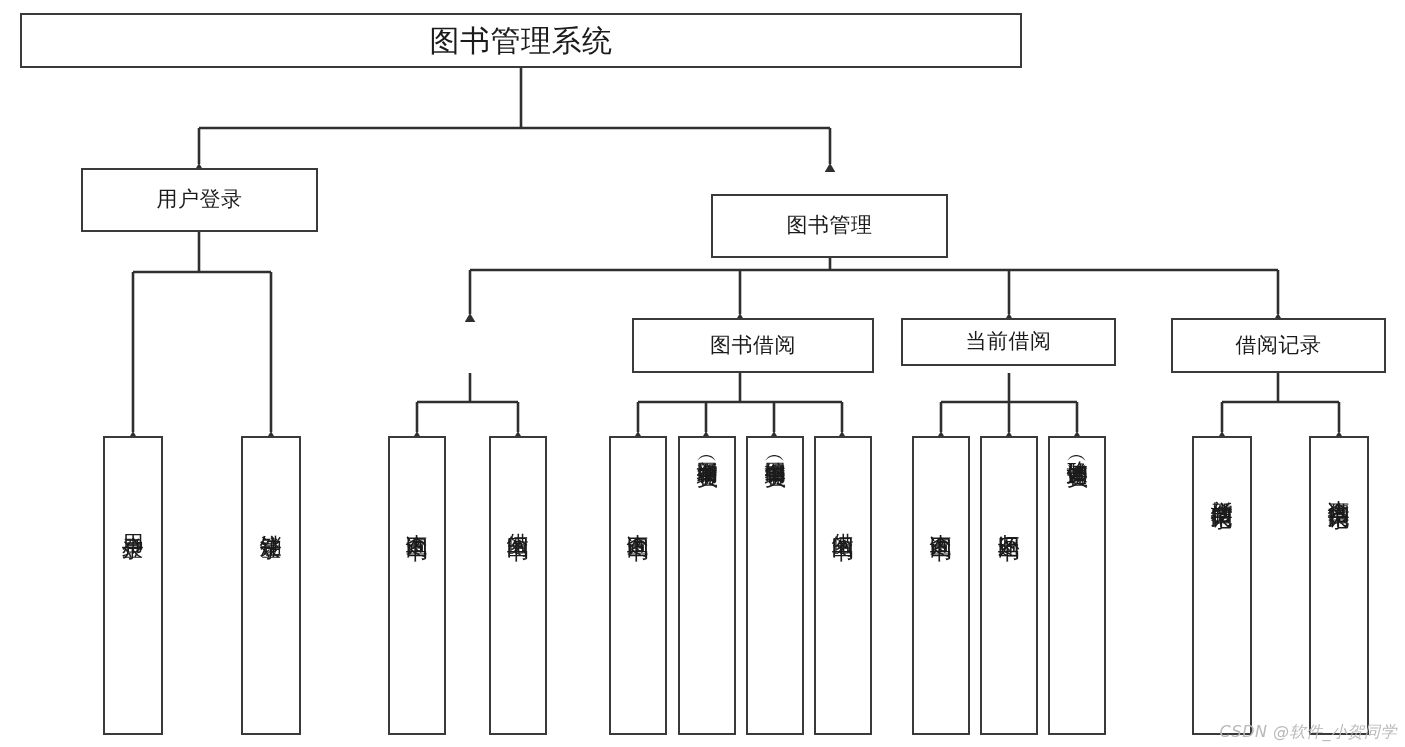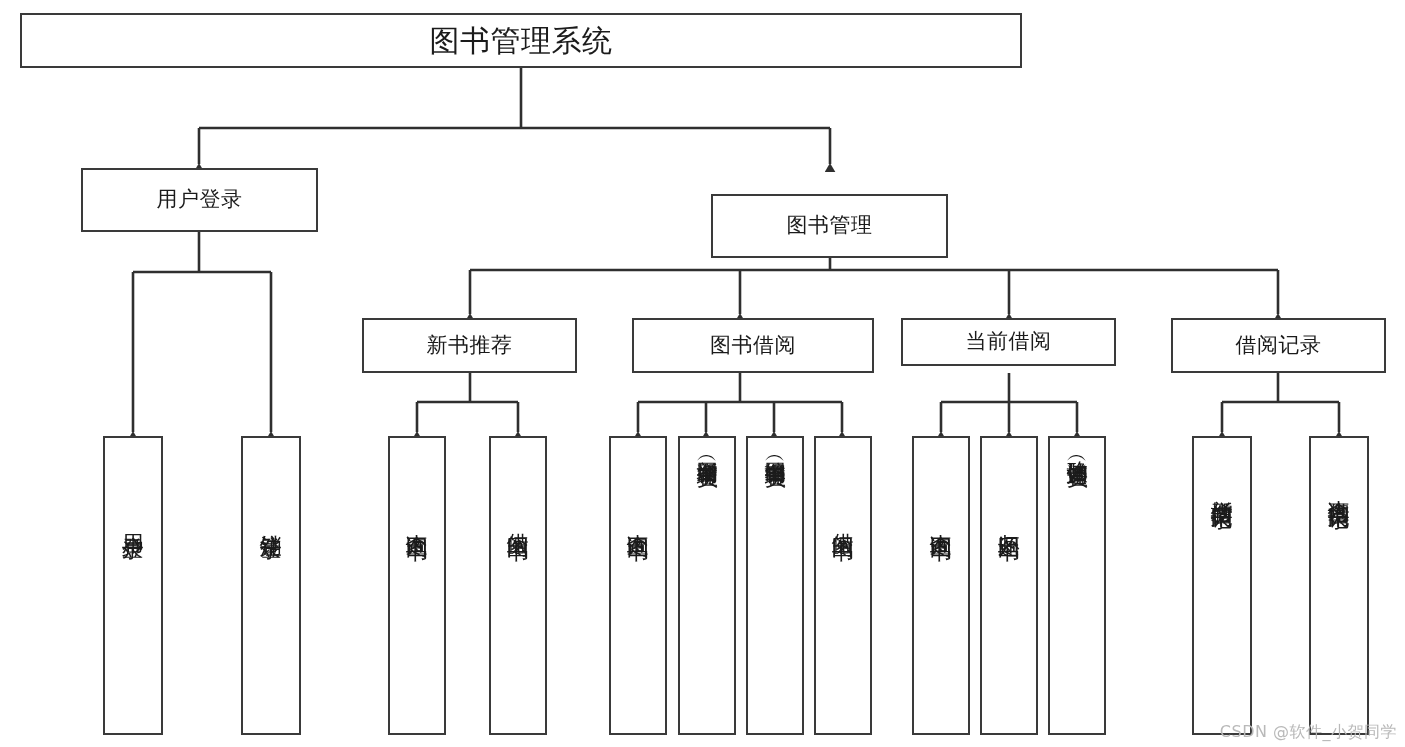--- a/index.html
+++ b/index.html
@@ -71,20 +71,21 @@
   }
   #watermark {
     position: absolute;
     right: 8px;
     bottom: 4px;
     font-size: 16px;
     color: #b9b9b9;
     letter-spacing: 0.5px;
     white-space: nowrap;
     font-family: "DejaVu Sans", "Liberation Sans", sans-serif;
+    font-style: italic;
   }
 </style>
 </head>
 <body>
 
 <div id="canvas">
 
   <svg id="edges" viewBox="0 0 1405 747" width="1405" height="747" xmlns="http://www.w3.org/2000/svg">
     <defs>
       <marker id="arrow" viewBox="0 0 10 12" refX="1" refY="6" markerWidth="9" markerHeight="11" orient="auto-start-reverse" markerUnits="userSpaceOnUse">
@@ -139,23 +140,20 @@
     <span class="label">图书管理系统</span>
   </div>
 
   <div class="node horiz" style="left:81px; top:168px; width:237px; height:64px;">
     <span class="label">用户登录</span>
   </div>
   <div class="node horiz" style="left:711px; top:168px; width:237px; height:64px;margin-top:26px;">
     <span class="label">图书管理</span>
   </div>
 
-  <div class="node horiz" style="left:362px; top:318px; width:215px; height:55px;">
-    <span class="label">新书推荐</span>
-  </div>
   <div class="node horiz" style="left:632px; top:318px; width:242px; height:55px;">
     <span class="label">图书借阅</span>
   </div>
   <div class="node horiz" style="left:901px; top:318px; width:215px; height:48px;">
     <span class="label">当前借阅</span>
   </div>
   <div class="node horiz" style="left:1171px; top:318px; width:215px; height:55px;">
     <span class="label">借阅记录</span>
   </div>
 

